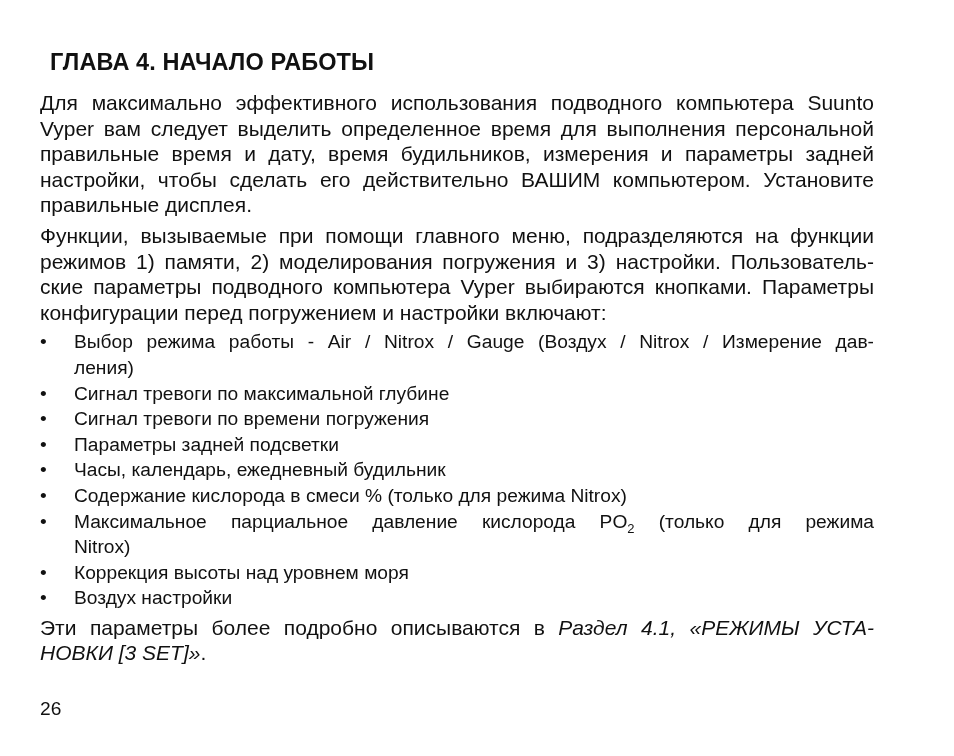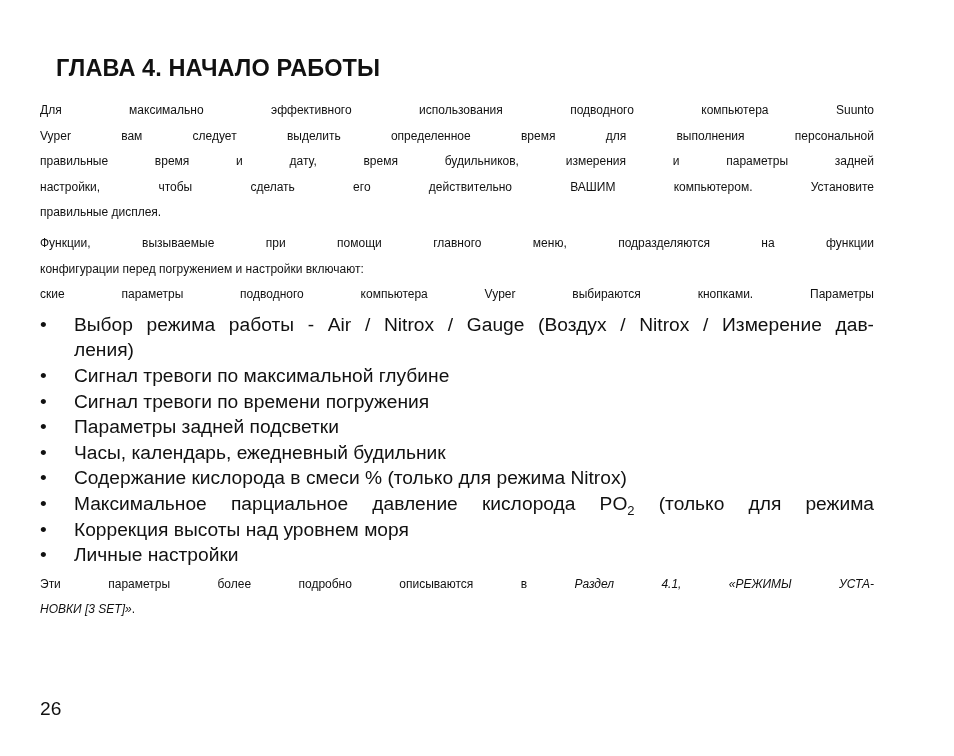--- a/index.html
+++ b/index.html
@@ -17,26 +17,26 @@
     }
     .page {
       position: absolute;
       left: 40px;
       top: 38px;
       width: 834px;
     }
     .title {
       font-size: 23.5px;
       font-weight: bold;
-      margin: 16px;
+      margin: 10px;
       line-height: 28px;
       letter-spacing: 0.1px;
     }
     .para {
-      font-size: 12px;
+      font-size: 21px;
       line-height: 25.6px;
       margin: 0;
     }
     .line {
       display: block;
       white-space: nowrap;
     }
     .line.justify {
       text-align: justify;
       text-align-last: justify;
@@ -82,22 +82,23 @@
   <p class="para p1">
     <span class="line justify">Для максимально эффективного использования подводного компьютера Suunto</span>
     <span class="line justify">Vyper вам следует выделить определенное время для выполнения персональной</span>
     <span class="line justify">правильные время и дату, время будильников, измерения и параметры задней</span>
     <span class="line justify">настройки, чтобы сделать его действительно ВАШИМ компьютером. Установите</span>
     <span class="line">правильные дисплея.</span>
   </p>
 
   <p class="para p2">
     <span class="line justify">Функции, вызываемые при помощи главного меню, подразделяются на функции</span>
+    <span class="line justify">режимов 1) памяти, 2) моделирования погружения и 3) настройки. Пользователь-</span>
+    <span class="line justify">ские параметры подводного компьютера Vyper выбираются кнопками. Параметры</span>
     <span class="line">конфигурации перед погружением и настройки включают:</span>
-    <span class="line justify">ские параметры подводного компьютера Vyper выбираются кнопками. Параметры</span>
   </p>
 
   <ul class="bullets">
     <li class="bullet-item">
       <span class="bullet-dot">•</span>
       <span class="line justify">Выбор режима работы - Air / Nitrox / Gauge (Воздух / Nitrox / Измерение дав-</span>
       <span class="line">ления)</span>
     </li>
     <li class="bullet-item">
       <span class="bullet-dot">•</span>
@@ -115,28 +116,29 @@
       <span class="bullet-dot">•</span>
       <span class="line">Часы, календарь, ежедневный будильник</span>
     </li>
     <li class="bullet-item">
       <span class="bullet-dot">•</span>
       <span class="line">Содержание кислорода в смеси % (только для режима Nitrox)</span>
     </li>
     <li class="bullet-item">
       <span class="bullet-dot">•</span>
       <span class="line justify"><span>Максимальное парциальное давление кислорода PO</span><sub>2</sub><span> (только для режима</span></span>
+      <span class="line">Nitrox)</span>
     </li>
     <li class="bullet-item">
       <span class="bullet-dot">•</span>
       <span class="line">Коррекция высоты над уровнем моря</span>
     </li>
     <li class="bullet-item">
       <span class="bullet-dot">•</span>
-      <span class="line">Личные настройки</span>
+      <span class="line">Воздух настройки</span>
     </li>
   </ul>
 
   <p class="para p3">
     <span class="line justify"><span>Эти параметры более подробно описываются в </span><span class="it">Раздел 4.1, «РЕЖИМЫ УСТА-</span></span>
     <span class="line"><span class="it">НОВКИ [3 SET]»</span><span>.</span></span>
   </p>
 </div>
 
 <div class="page-number">26</div>

